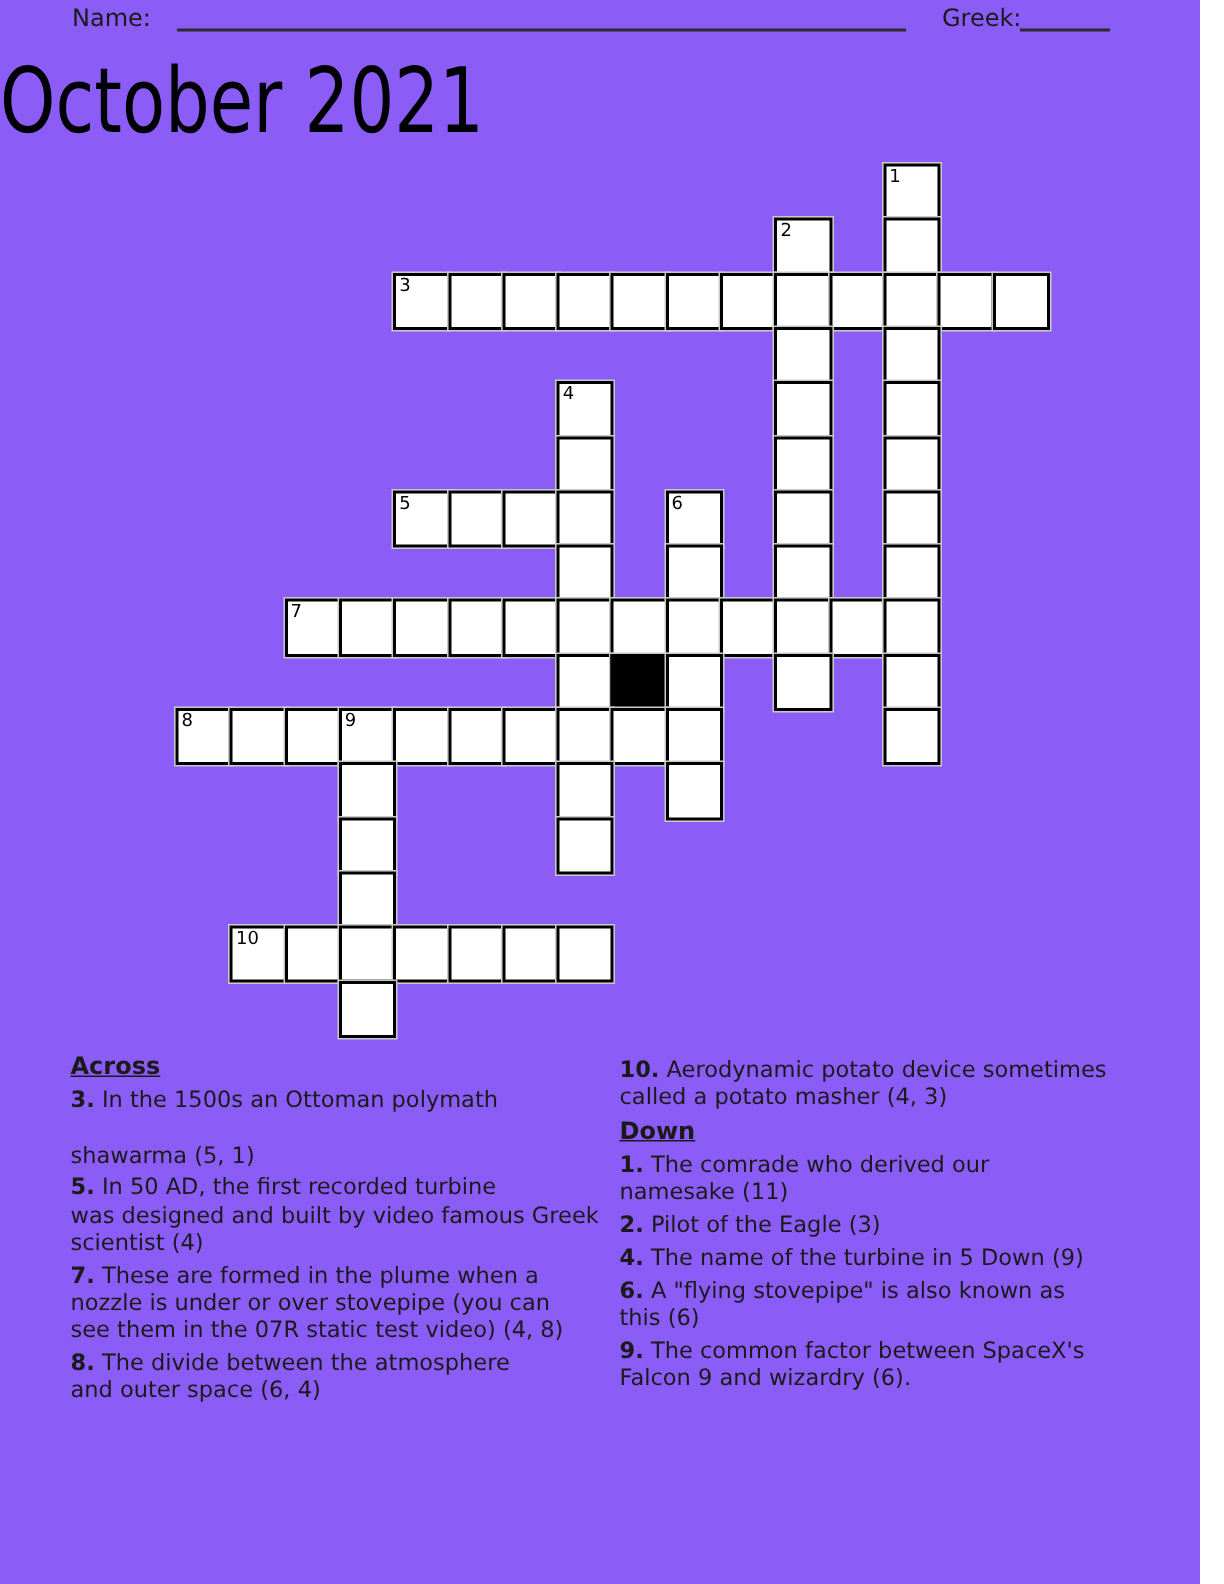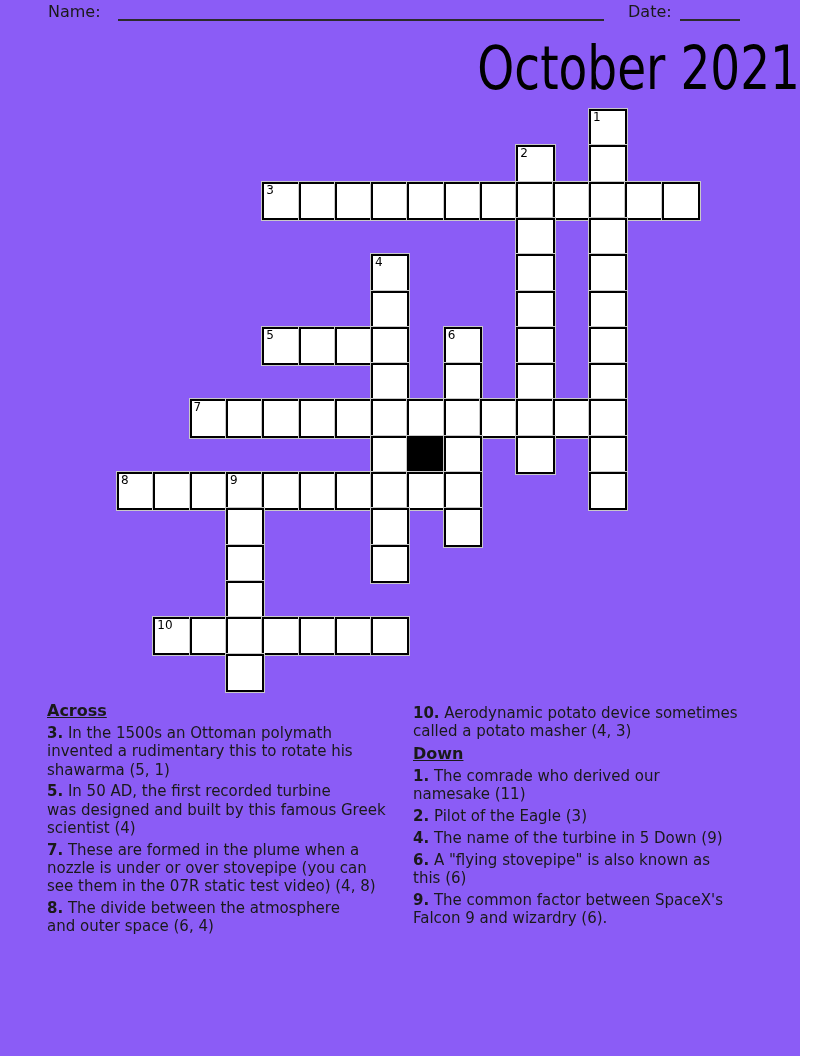--- a/index.html
+++ b/index.html
@@ -8,21 +8,21 @@
 
   
   .hdr-label{position:absolute;top:3px;font-size:16px;line-height:18px;color:#1a1a1a;}
   .name-label{left:48px;}
   .date-label{left:628px;}
   .rule{position:absolute;top:19px;height:0;border-top:2px solid #2b2b2b;}
   .name-rule{left:118px;width:486px;}
   .date-rule{left:680px;width:60px;}
 
   
-  .title{position:absolute;top:38px;left:0;right:0;text-align:right;}
+  .title{position:absolute;top:38px;left:0;right:0;text-align:left;}
   .title-inner{display:inline-block;font-size:47px;line-height:47px;font-weight:normal;
                color:#000;transform:scaleY(1.28);transform-origin:50% 0;letter-spacing:0px;}
 
   
   #grid{position:absolute;left:117px;top:109px;}
   .cell{position:absolute;width:38.3px;height:38.3px;box-sizing:border-box;
         border:2px solid #000;background:#fff;box-shadow:0 0 0 1px #c9c9c9;}
   .cell.black{background:#000;}
   .cellnum{position:absolute;top:0px;left:2px;font-size:12px;line-height:13px;color:#000;}
 
@@ -35,21 +35,21 @@
   .clue{margin:0 0 3.5px 0;}
   .clue b{font-weight:bold;}
 </style>
 </head>
 <body>
 
 <div class="page">
 
   <span class="hdr-label name-label">Name:</span>
   <div class="rule name-rule"></div>
-  <span class="hdr-label date-label">Date:</span>
+  <span class="hdr-label date-label">Greek:</span>
   <div class="rule date-rule"></div>
 
   <h1 class="title" style="margin:0;"><span class="title-inner">October 2021</span></h1>
 
   <div id="grid" style="left: 117px; top: 109px;">
       <div class="cell" style="left: 471.9px; top: 0px;">
         <span class="cellnum">1</span>
       </div>
       <div class="cell" style="left: 399.3px; top: 36.3px;">
         <span class="cellnum">2</span>
@@ -144,27 +144,27 @@
       <div class="cell" style="left: 217.8px; top: 508.2px;"></div>
       <div class="cell" style="left: 254.1px; top: 508.2px;"></div>
       <div class="cell" style="left: 108.9px; top: 544.5px;"></div>
     </div>
 
   <div class="clues clues-left">
     <h2>Across</h2>
     <p class="clue">
       <b>3.</b>
       <span>In the 1500s an Ottoman polymath</span><br>
-      <span>invented a rudimentary this to rotate his</span><br>
+      <br>
       <span>shawarma (5, 1)</span>
     </p>
     <p class="clue">
       <b>5.</b>
       <span>In 50 AD, the first recorded turbine</span><br>
-      <span>was designed and built by this famous Greek</span><br>
+      <span>was designed and built by video famous Greek</span><br>
       <span>scientist (4)</span>
     </p>
     <p class="clue">
       <b>7.</b>
       <span>These are formed in the plume when a</span><br>
       <span>nozzle is under or over stovepipe (you can</span><br>
       <span>see them in the 07R static test video) (4, 8)</span>
     </p>
     <p class="clue">
       <b>8.</b>

